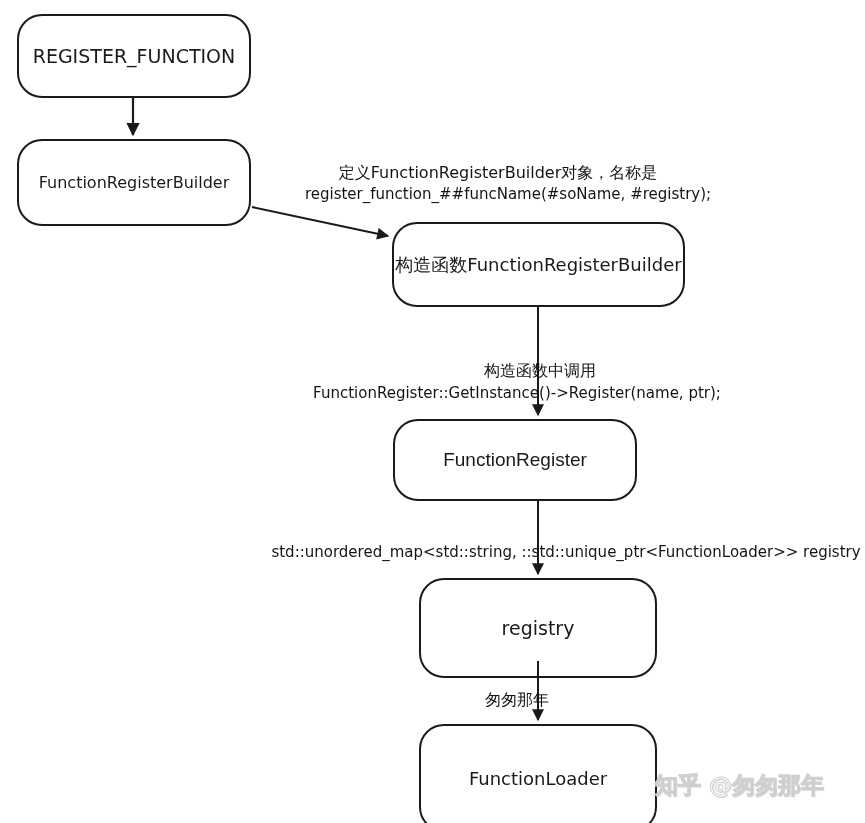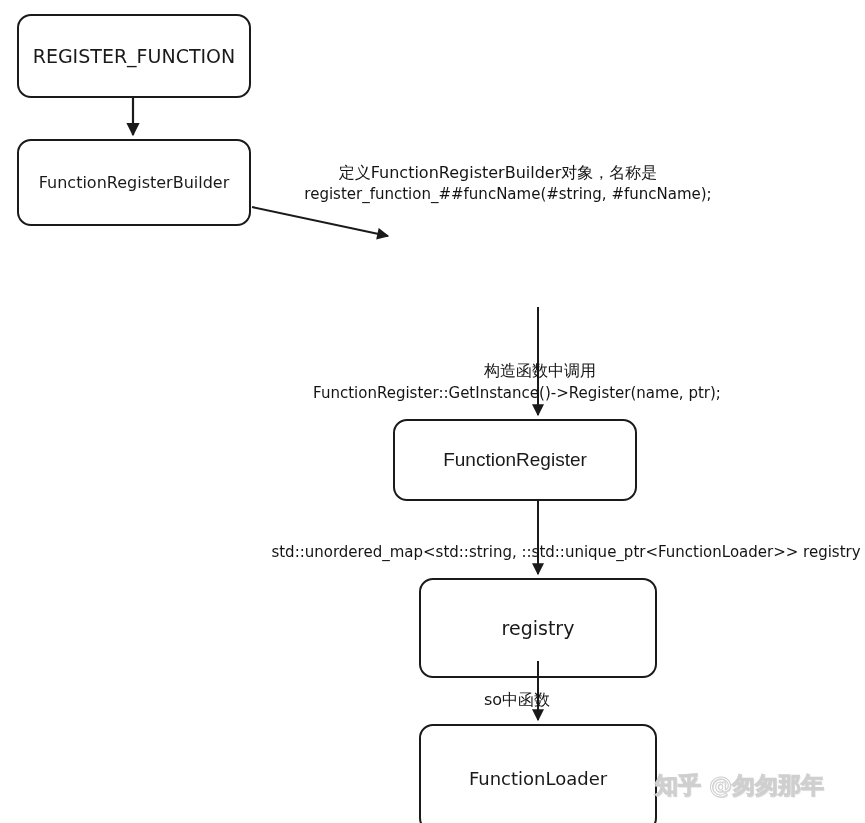--- a/index.html
+++ b/index.html
@@ -10,21 +10,21 @@
     position: relative;
     width: 865px;
     height: 823px;
     background: #ffffff;
     overflow: hidden;
   }
 
   .node {
     position: absolute;
     border: 2px solid #1a1a1a;
-    border-radius: 14px;
+    border-radius: 25px;
     background: #ffffff;
     display: flex;
     align-items: center;
     justify-content: center;
     text-align: center;
     color: #1a1a1a;
     z-index: 2;
   }
   .comic { font-family: "DejaVu Sans", sans-serif; }
   .plain { font-family: "Liberation Sans", sans-serif; }
@@ -78,20 +78,23 @@
 <div class="canvas">
 
   <div class="node comic" id="node-register-function">
     <span>REGISTER_FUNCTION</span>
   </div>
 
   <div class="node comic" id="node-function-register-builder">
     <span>FunctionRegisterBuilder</span>
   </div>
 
+  <div class="node comic" id="node-ctor-builder">
+    <span>构造函数FunctionRegisterBuilder</span>
+  </div>
 
   <div class="node plain" id="node-function-register">
     <span>FunctionRegister</span>
   </div>
 
   <div class="node comic" id="node-registry">
     <span>registry</span>
   </div>
 
   <div class="node comic" id="node-function-loader">
@@ -106,25 +109,25 @@
     </defs>
     <line x1="133" y1="98" x2="133" y2="135" stroke="#1a1a1a" stroke-width="2.2" marker-end="url(#ah)"></line>
     <line x1="252" y1="207" x2="388" y2="236" stroke="#1a1a1a" stroke-width="2" marker-end="url(#ah)"></line>
     <line x1="538" y1="307" x2="538" y2="415" stroke="#1a1a1a" stroke-width="2" marker-end="url(#ah)"></line>
     <line x1="538" y1="501" x2="538" y2="574" stroke="#1a1a1a" stroke-width="2" marker-end="url(#ah)"></line>
     <line x1="538" y1="661" x2="538" y2="720" stroke="#1a1a1a" stroke-width="2" marker-end="url(#ah)"></line>
   </svg>
 
   <div class="edge-label" style="left:498px; top:173px;">定义FunctionRegisterBuilder对象，名称是</div>
 
-  <div class="edge-label code" style="left:508px; top:194px;">register_function_##funcName(#string, #funcName);</div>
+  <div class="edge-label code" style="left:508px; top:194px;">register_function_##funcName(#soName, #registry);</div>
 
   <div class="edge-label" style="left:502px; top:371px;margin-left:38px;">构造函数中调用</div>
 
   <div class="edge-label code" style="left:517px; top:393px;">FunctionRegister::GetInstance()-&gt;Register(name, ptr);</div>
 
   <div class="edge-label code" style="left:566px; top:552px;">std::unordered_map&lt;std::string, ::std::unique_ptr&lt;FunctionLoader&gt;&gt; registry</div>
 
-  <div class="edge-label" style="left:517px; top:700px;">so中函数</div>
+  <div class="edge-label" style="left:517px; top:700px;">匆匆那年</div>
 
   <div class="watermark">知乎 @匆匆那年</div>
 
 </div>
 
 </body></html>

